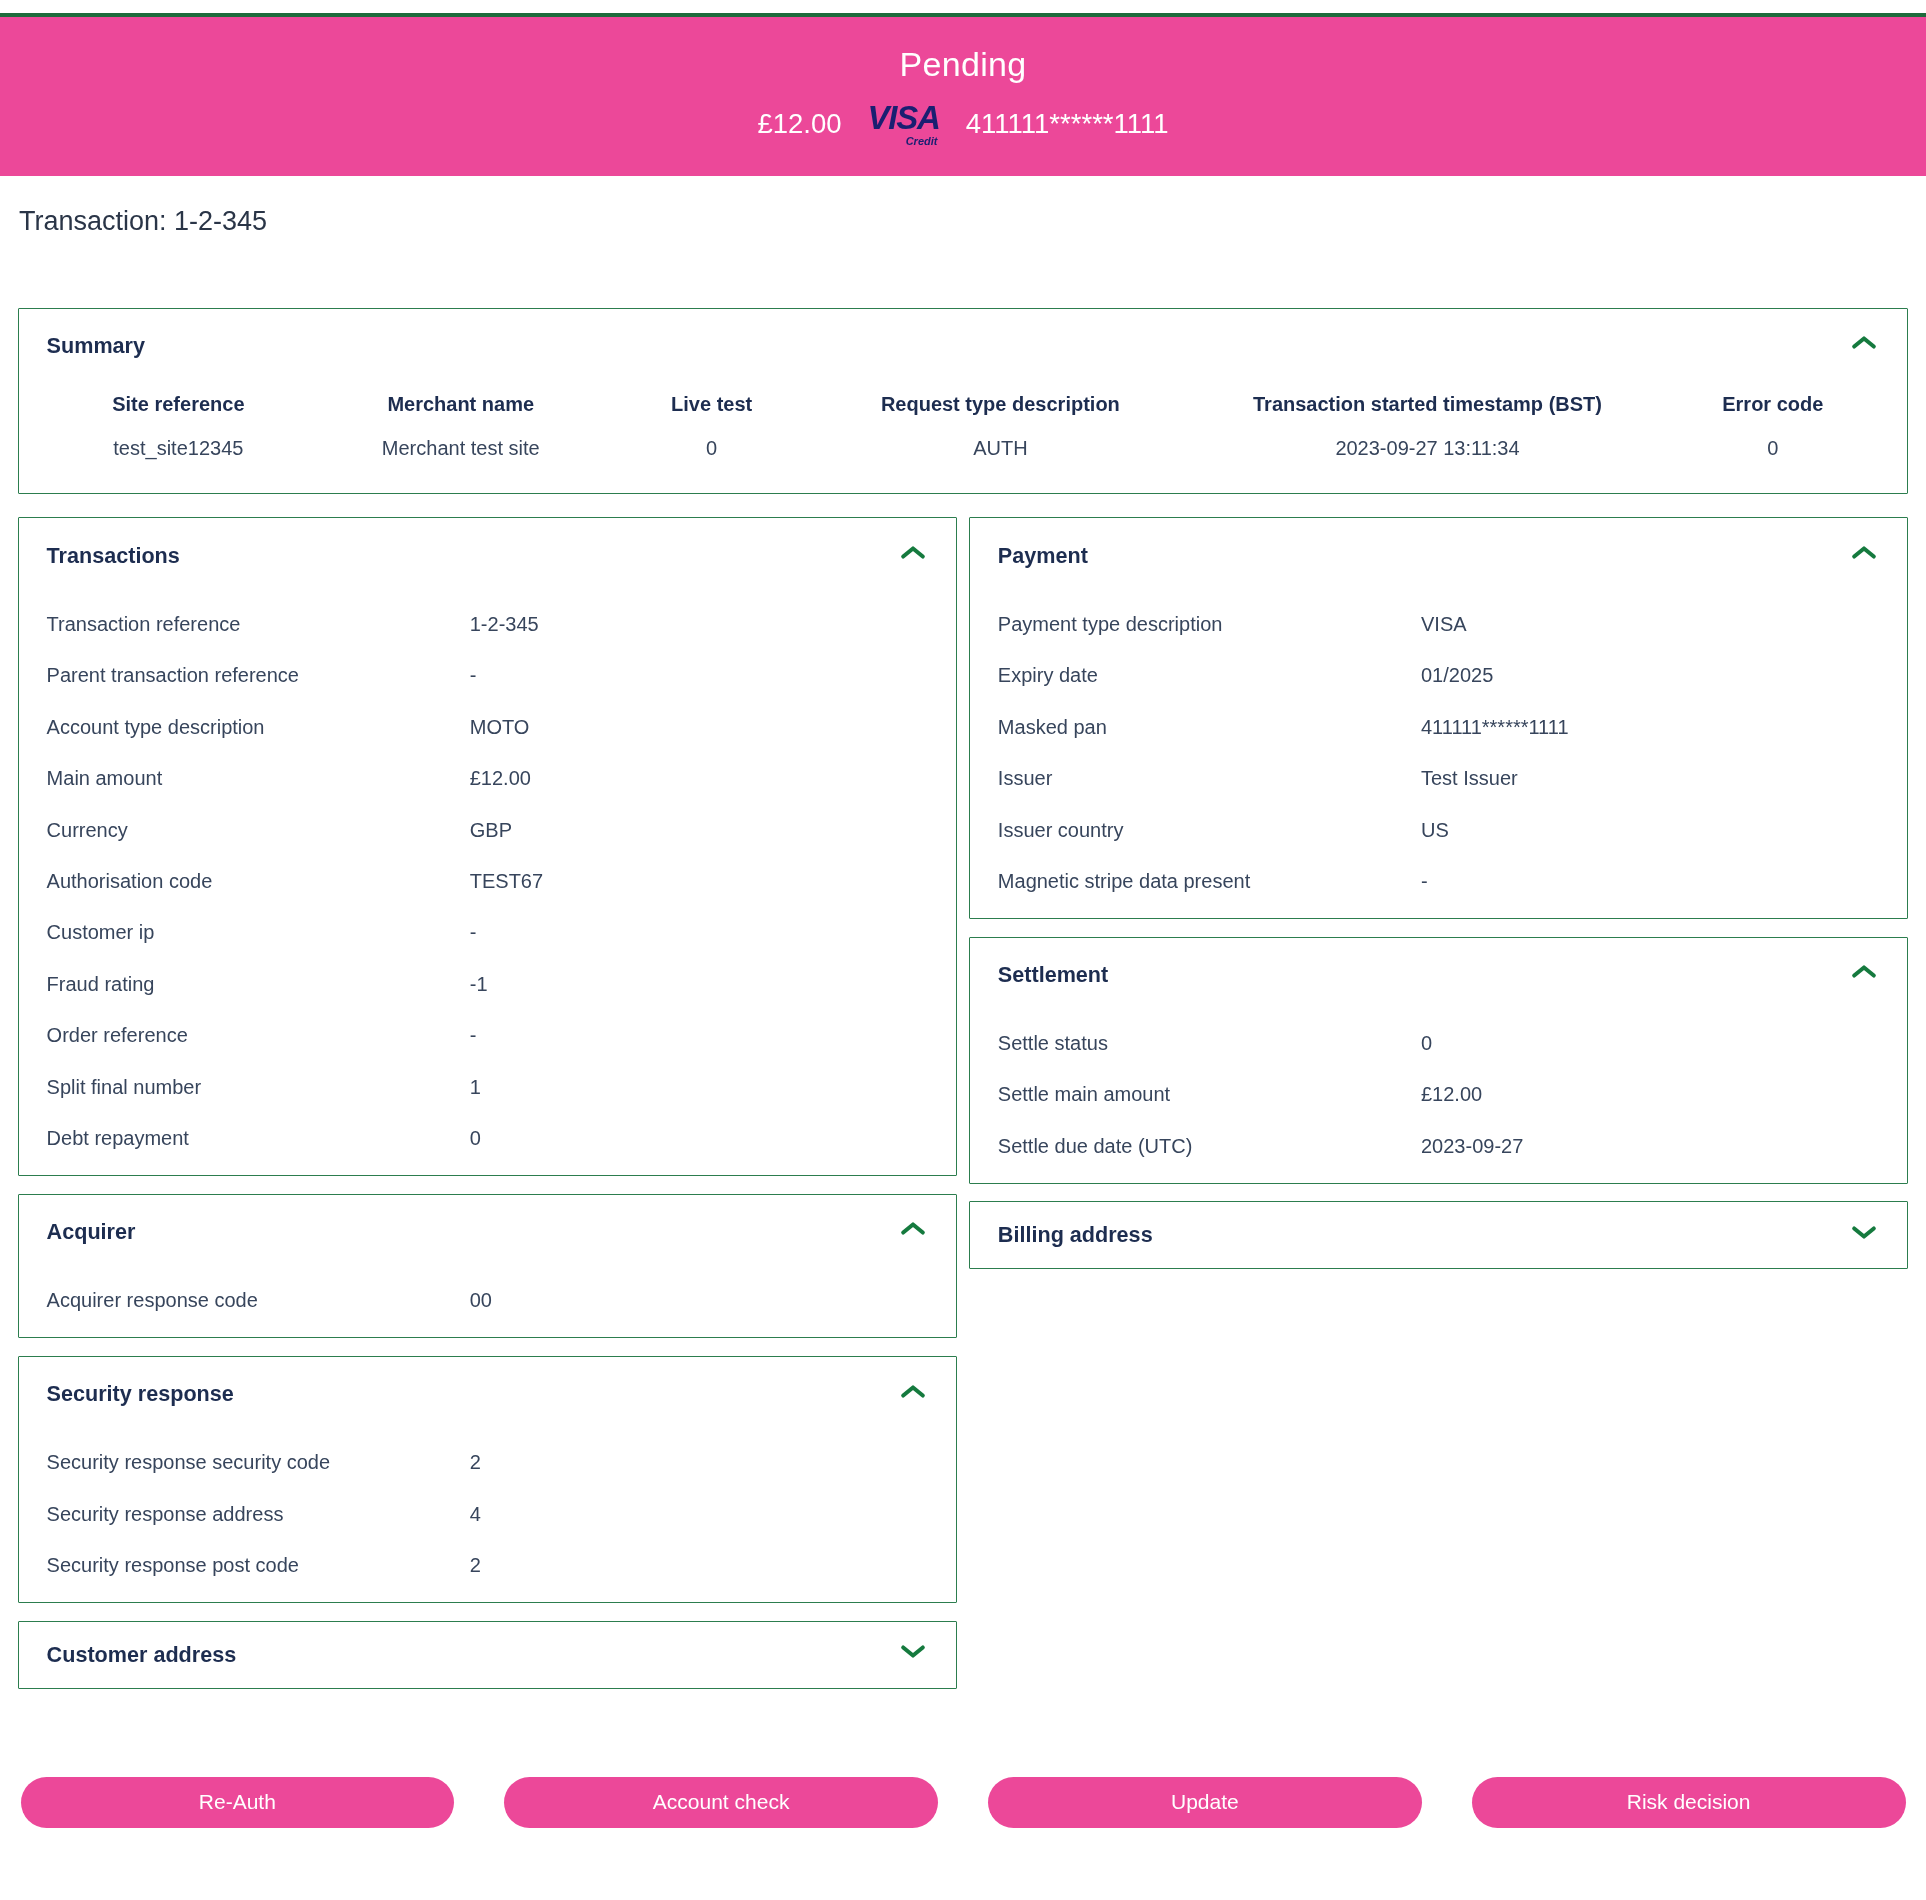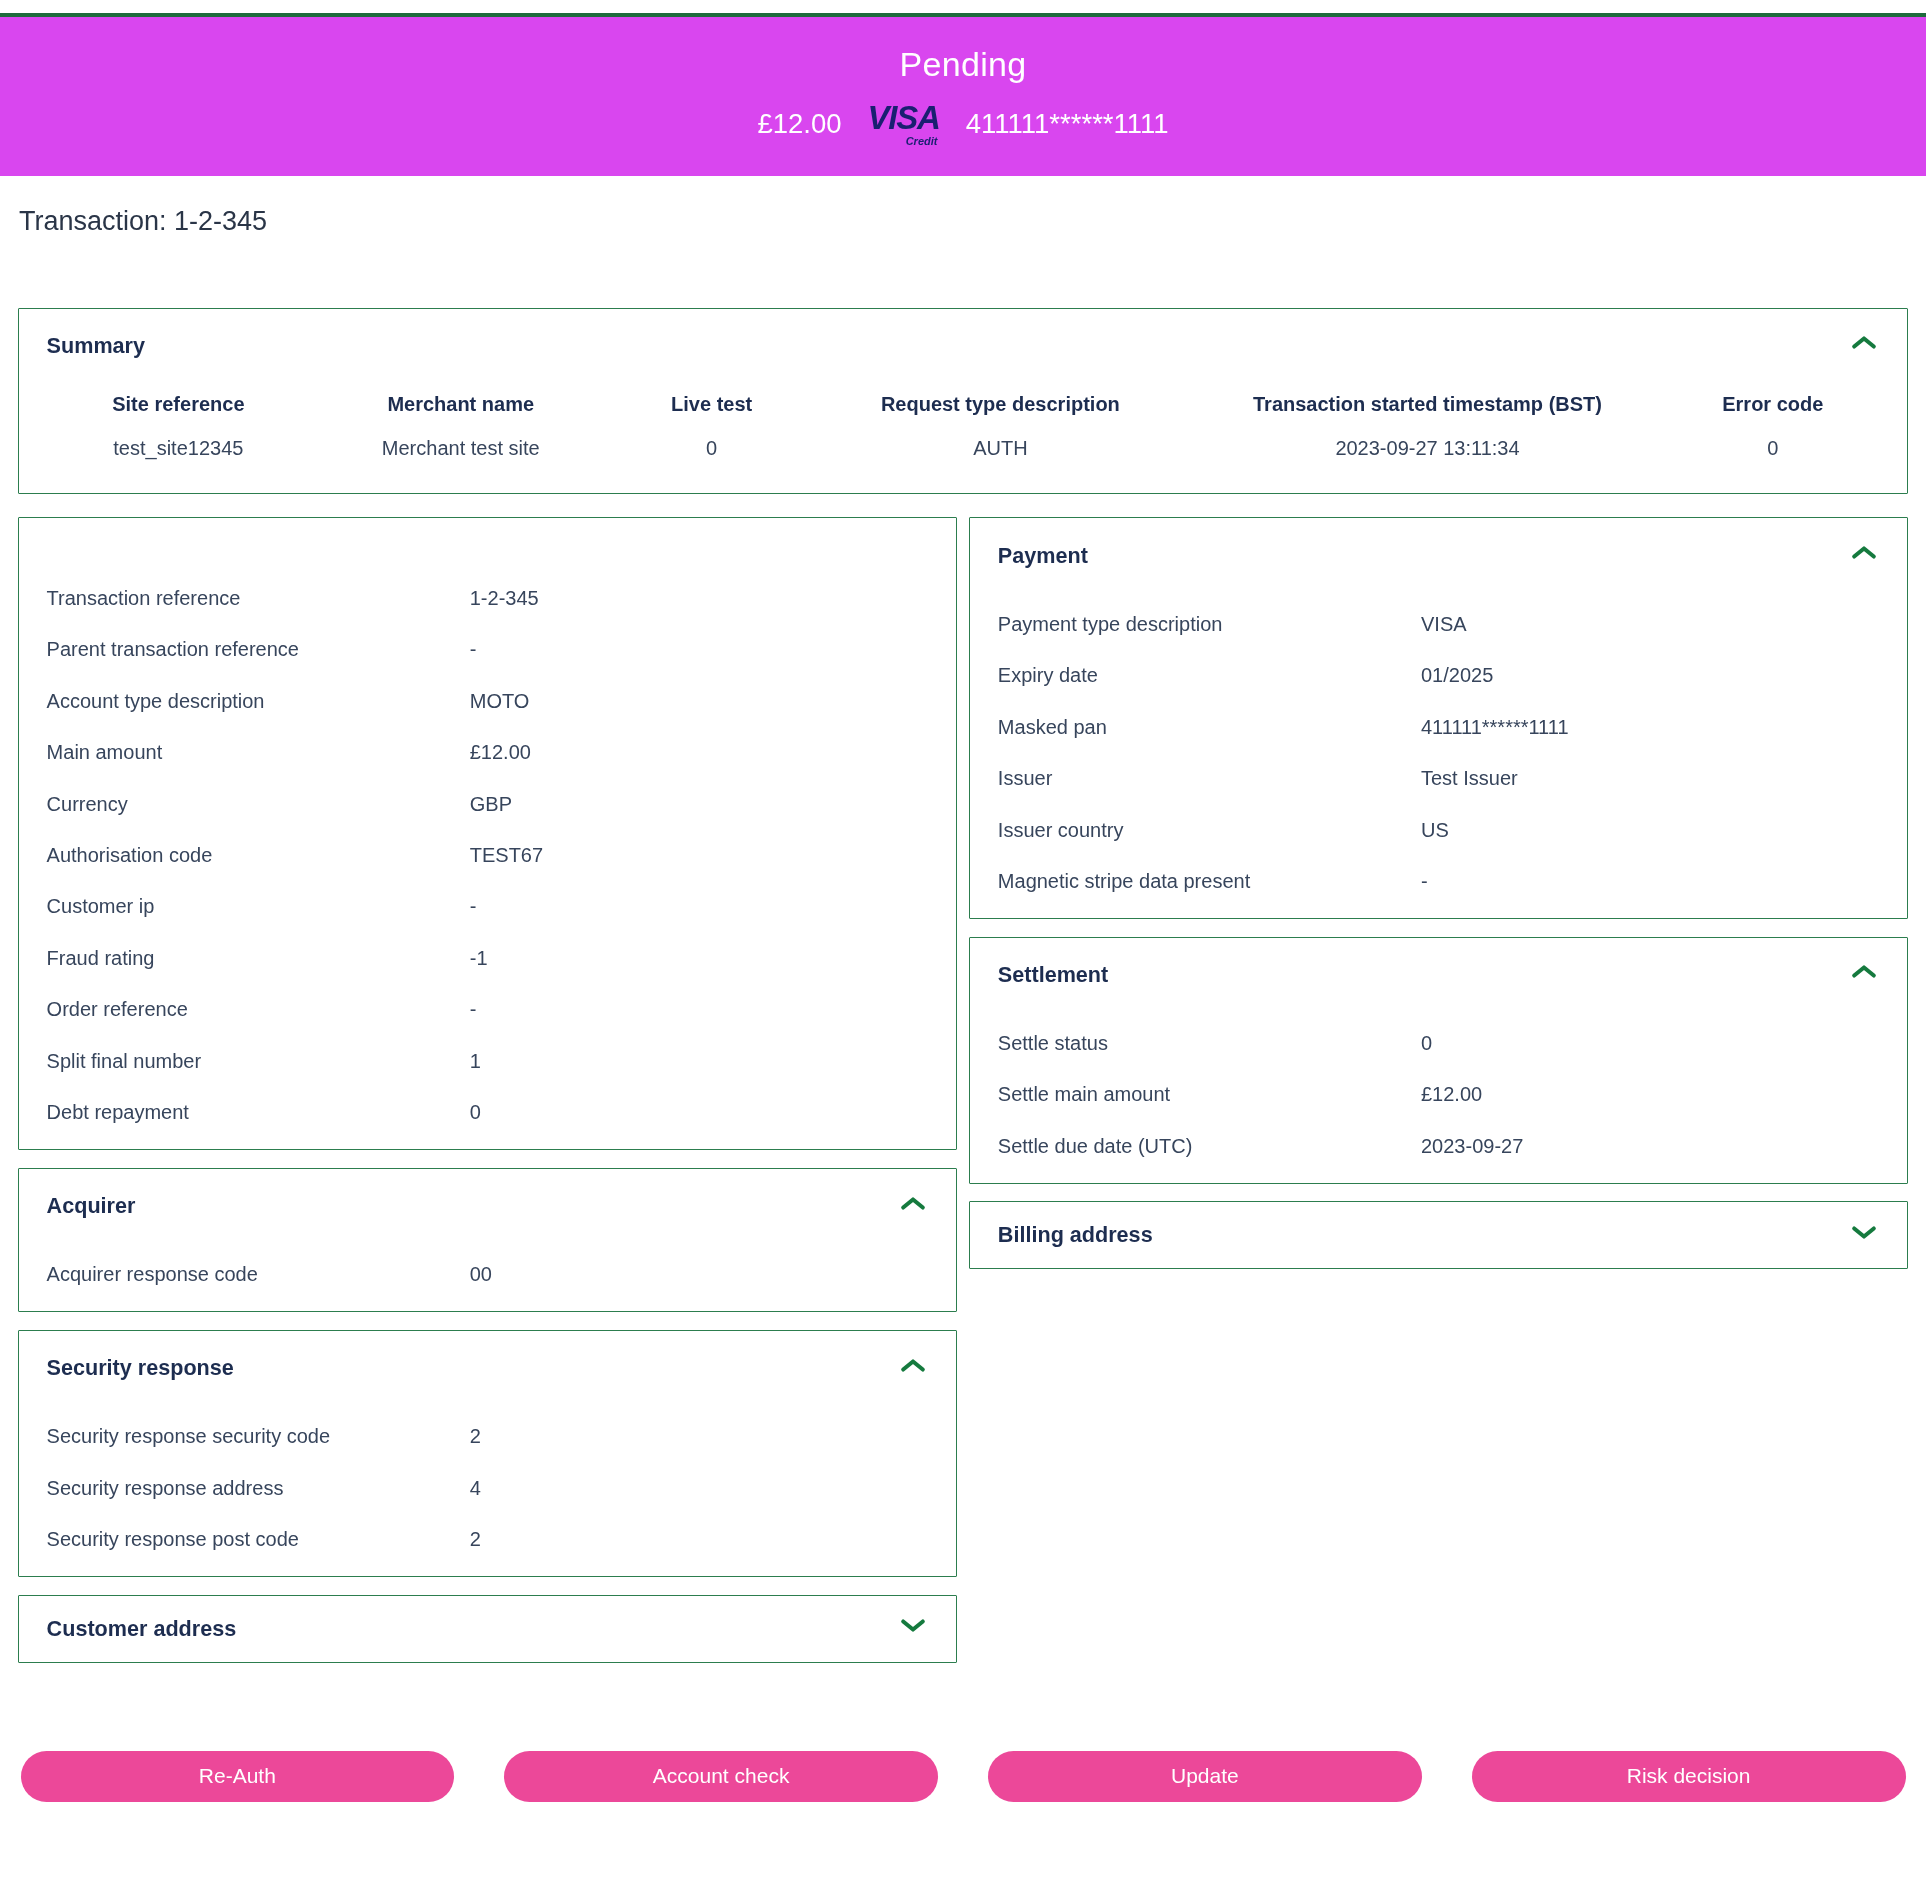--- a/index.html
+++ b/index.html
@@ -5,21 +5,21 @@
   html,body{margin:0;padding:0;background:#ffffff;}
   body{
     width:1926px;min-height:1900px;
     font-family:"Liberation Sans", sans-serif;
     color:#37455c;
     -webkit-font-smoothing:antialiased;
   }
   .top-line{height:3.5px;background:#1e6b3c;margin-top:13px;}
   
   .hero{
-    background:#d946ef;height:159px;color:#ffffff;
+    background:#ec4899;height:159px;color:#ffffff;
     display:flex;flex-direction:column;align-items:center;justify-content:center;gap:17.6px;
   }
   .hero-title{font-size:34px;font-weight:400;letter-spacing:0.3px;}
   .hero-sub{display:flex;align-items:center;gap:26px;font-size:27.5px;}
   .visa{display:flex;flex-direction:column;align-items:center;line-height:1;}
   .visa-word{color:#1a1f71;font-style:italic;font-weight:800;font-size:33px;letter-spacing:-1.2px;}
   .visa-credit{color:#1a1f71;font-size:11px;font-weight:700;font-style:italic;margin-top:1.8px;align-self:flex-end;margin-right:2.3px;margin-left:32px;}
   
   .txn-title{font-size:27px;font-weight:400;color:#2a3547;margin:30px 0 0 19px;line-height:1.15;}
   
@@ -104,20 +104,28 @@
       <div class="sum-v">0</div>
     </div>
   </div>
 </section>
 
 <main class="columns">
 
   <div class="col">
 
     <section class="panel kv-panel">
+      <div class="panel-head">
+        <h2 class="panel-title">Transactions</h2>
+        <button class="chevron-btn">
+          <svg width="26" height="15" viewBox="0 0 44 26">
+              <polyline points="5,20 22,6 39,20" fill="none" stroke="#157a3e" stroke-width="7" stroke-linecap="round" stroke-linejoin="round"></polyline>
+            </svg>
+        </button>
+      </div>
       <div class="kv-rows">
         <div class="kv-row">
           <div class="kv-label">Transaction reference</div>
           <div class="kv-value">1-2-345</div>
         </div>
         <div class="kv-row">
           <div class="kv-label">Parent transaction reference</div>
           <div class="kv-value">-</div>
         </div>
         <div class="kv-row">

